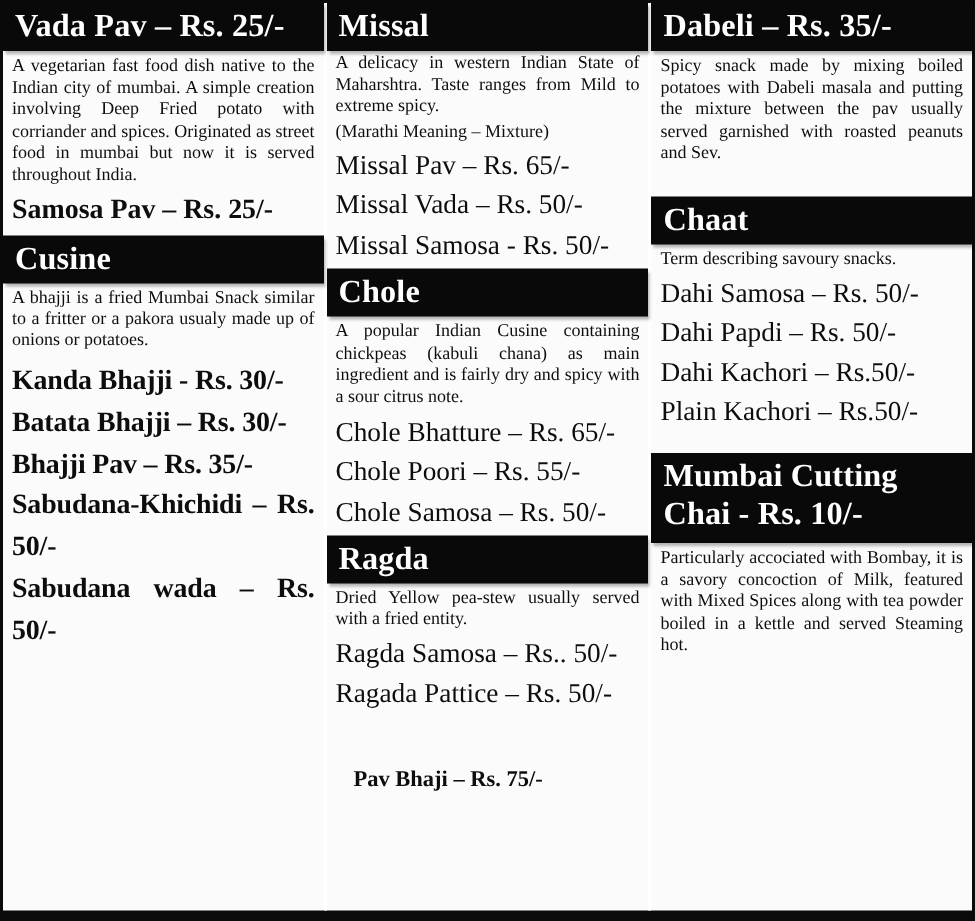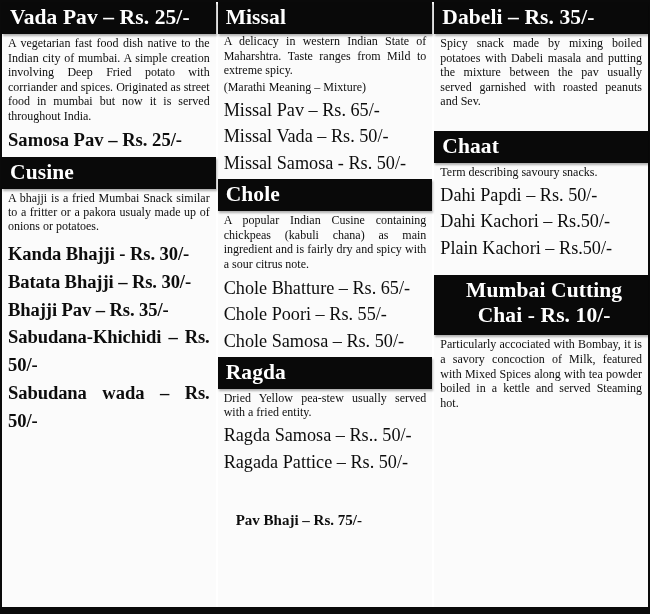--- a/index.html
+++ b/index.html
@@ -48,21 +48,21 @@
     color: #ffffff;
     font-weight: bold;
     font-size: 21.5px;
     line-height: 1.16;
     padding: 3px 2px 4px 8px;
     letter-spacing: 0.1px;
     box-shadow: 1px 2px 2px rgba(0,0,0,0.30);
     position: relative;
     z-index: 2;
   }
-  .section-bar.two-line { padding-bottom: 7px; text-align: center; }
+  .section-bar.two-line { padding-bottom: 7px; }
 
   
   .desc {
     font-size: 12px;
     line-height: 1.215;
     text-align: justify;
     text-justify: inter-word;
     padding: 2px 6px 0 6px;
     margin: 0;
     hyphens: none;
@@ -215,20 +215,21 @@
     <div class="spacer-lg"></div>
 
     <div class="block">
       <div class="section-bar">Chaat</div>
       <p class="desc tight">Term describing savoury snacks.</p>
     </div>
 
     <div class="spacer-xs"></div>
 
     <ul class="price-list">
+      <li class="price-item plain">Dahi Samosa – Rs. 50/-</li>
       <li class="price-item plain">Dahi Papdi – Rs. 50/-</li>
       <li class="price-item plain">Dahi Kachori – Rs.50/-</li>
       <li class="price-item plain">Plain Kachori – Rs.50/-</li>
     </ul>
 
     <div class="spacer-md"></div>
 
     <div class="block">
       <div class="section-bar two-line">
         <div>Mumbai Cutting</div>

